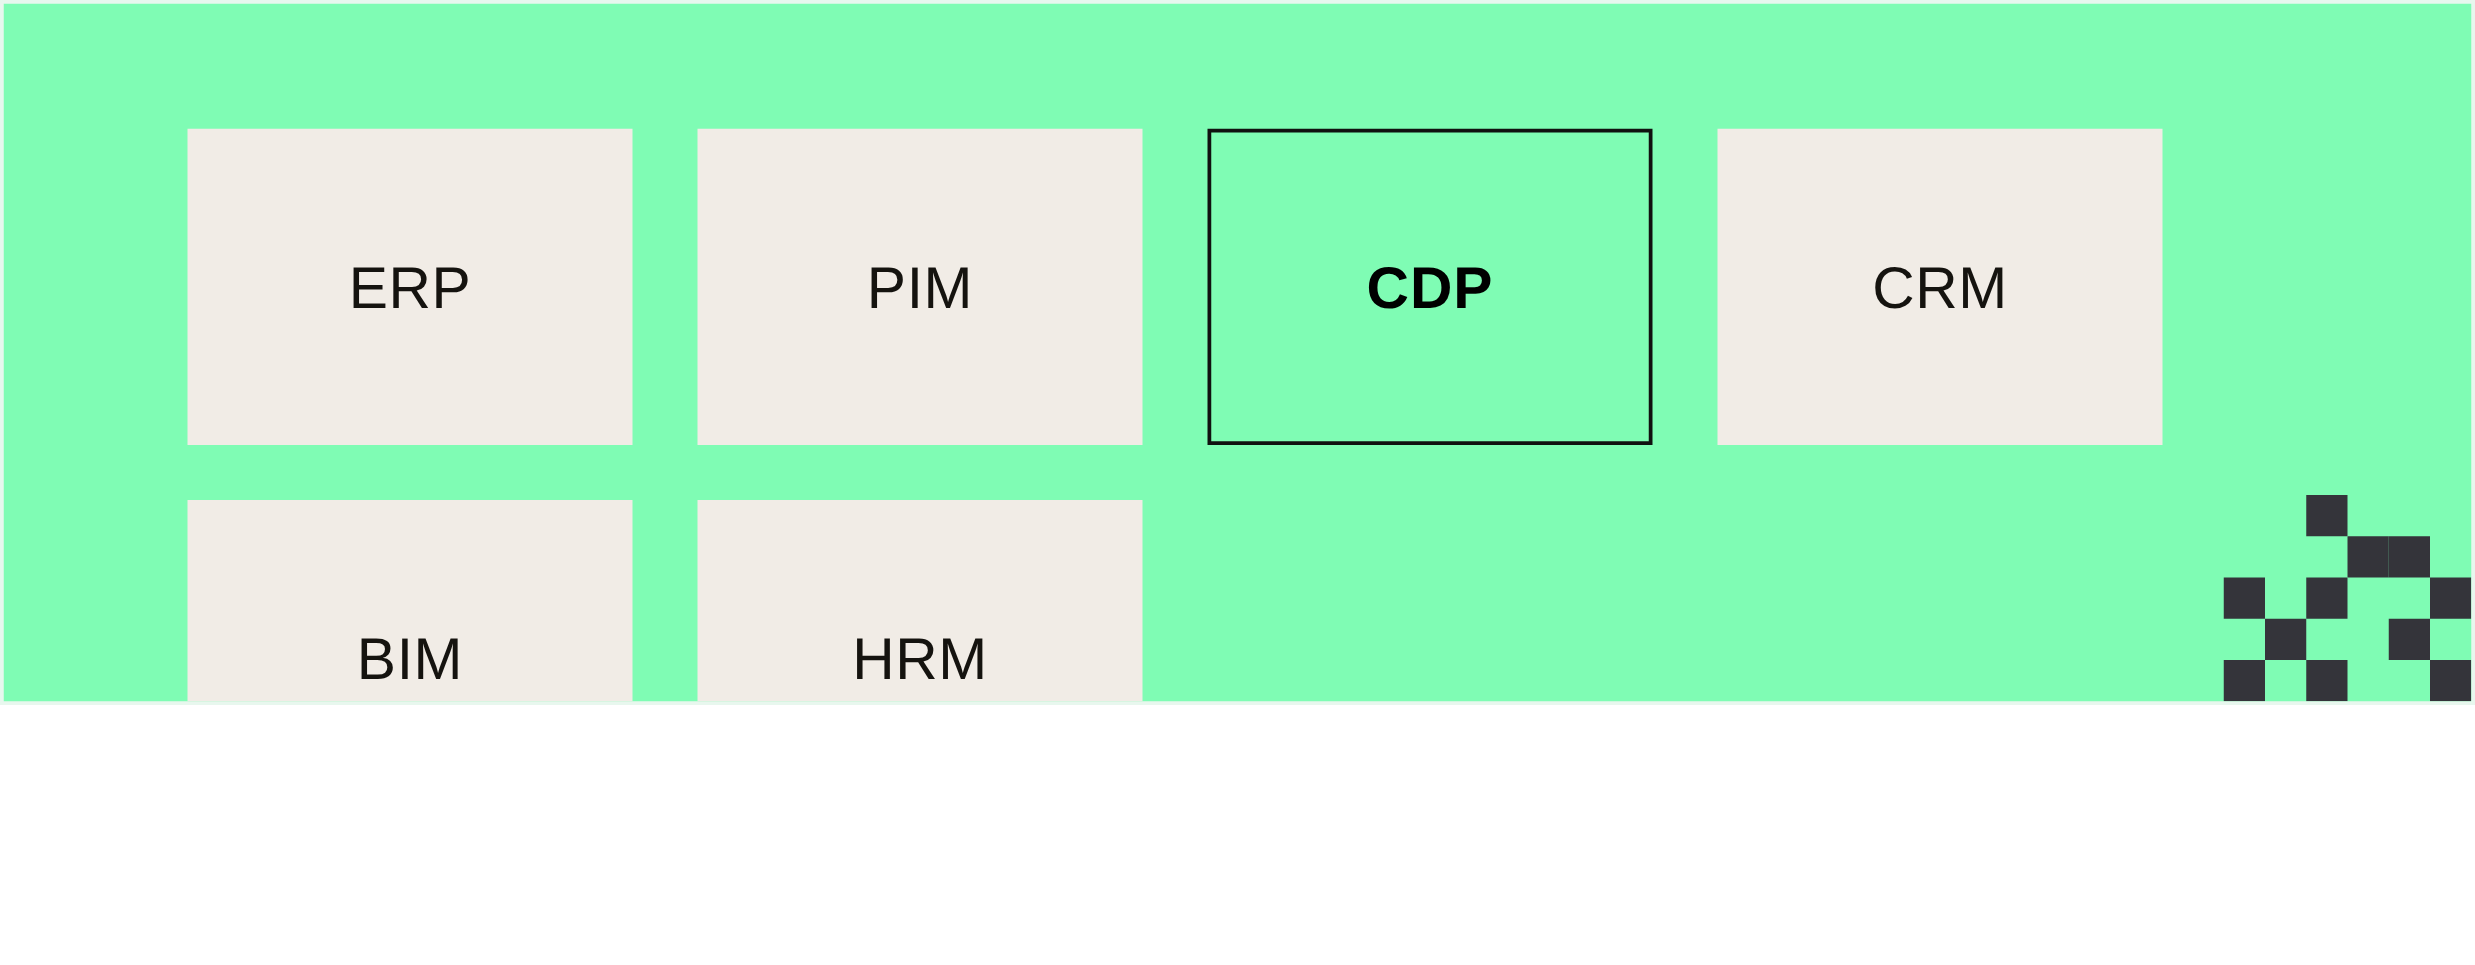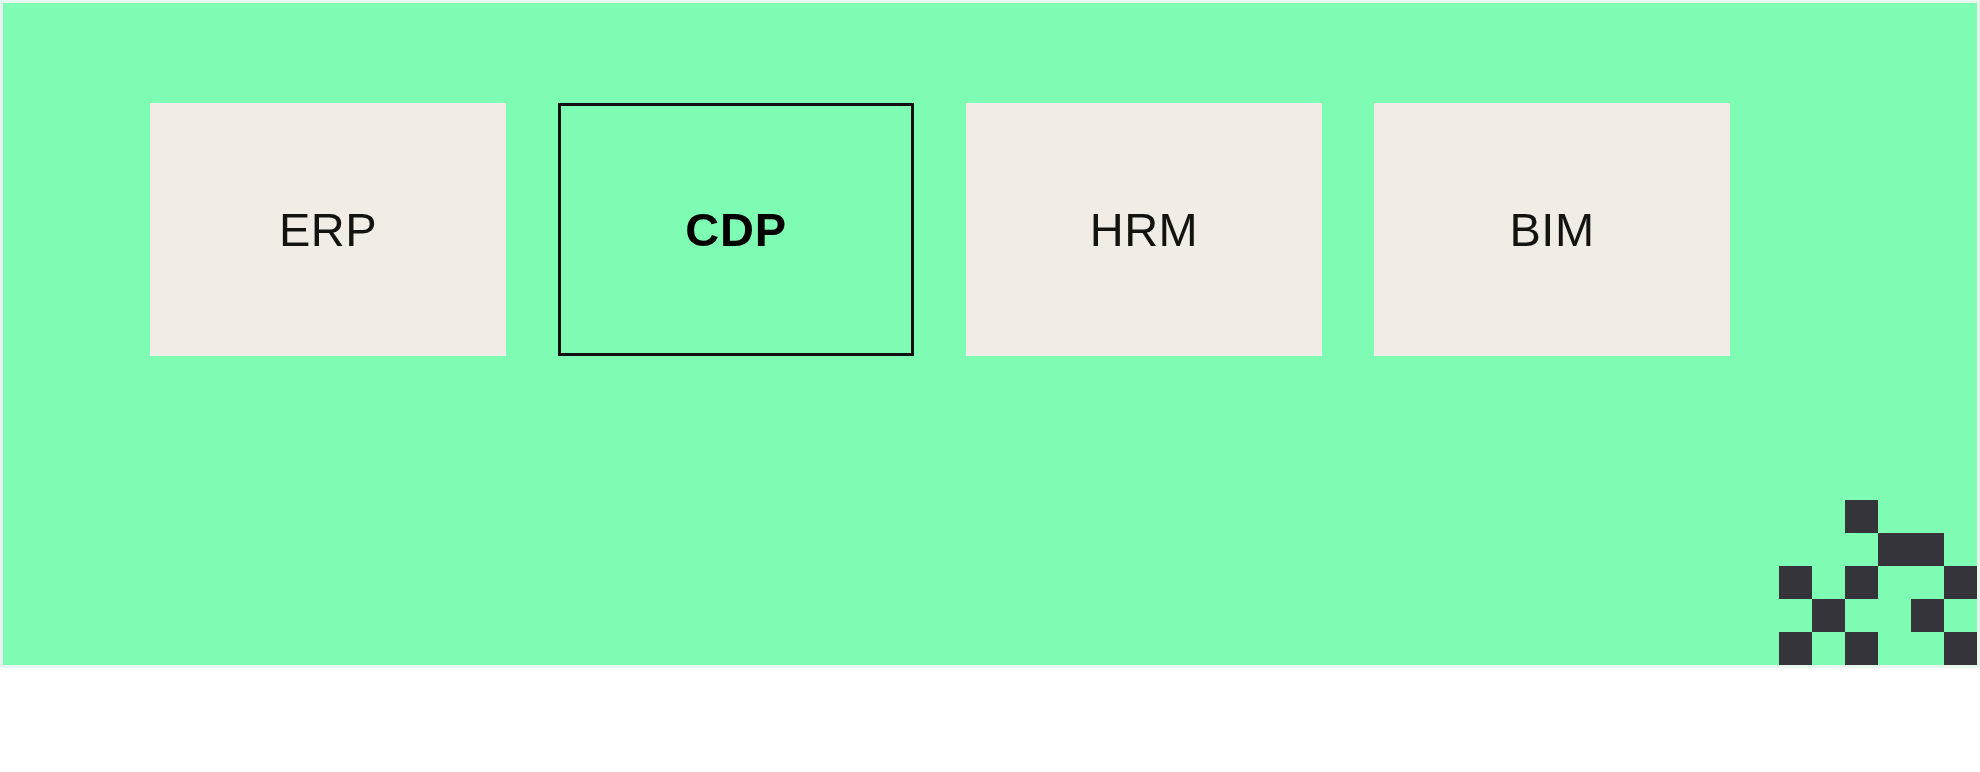--- a/index.html
+++ b/index.html
@@ -11,21 +11,21 @@
     width: 1980px;
     height: 772px;
     overflow: hidden;
     font-family: "Liberation Sans", sans-serif;
     background: #ffffff;
   }
 
   #canvas {
     position: relative;
     width: 1980px;
-    height: 668px;
+    height: 564px;
     box-sizing: border-box;
     background: #7FFCB4;
     border: 3px solid #E8F7EE;
     overflow: hidden;
   }
 
   
   #tile-grid {
     position: absolute;
     left: 147px;
@@ -95,28 +95,34 @@
 </style>
 </head>
 <body>
 
 <div id="canvas">
 
   <div id="tile-grid">
       <div class="tile">
         <span class="tile-label">ERP</span>
       </div>
+      <div class="tile">
+        <span class="tile-label">PIM</span>
+      </div>
       <div class="tile is-highlighted">
         <span class="tile-label">CDP</span>
       </div>
       <div class="tile">
-        <span class="tile-label">HRM</span>
+        <span class="tile-label">CRM</span>
       </div>
       <div class="tile">
         <span class="tile-label">BIM</span>
+      </div>
+      <div class="tile">
+        <span class="tile-label">HRM</span>
       </div>
     </div>
 
   <div id="pixel-motif">
       <span class="px off"></span>
       <span class="px off"></span>
       <span class="px on"></span>
       <span class="px off"></span>
       <span class="px off"></span>
       <span class="px off"></span>

